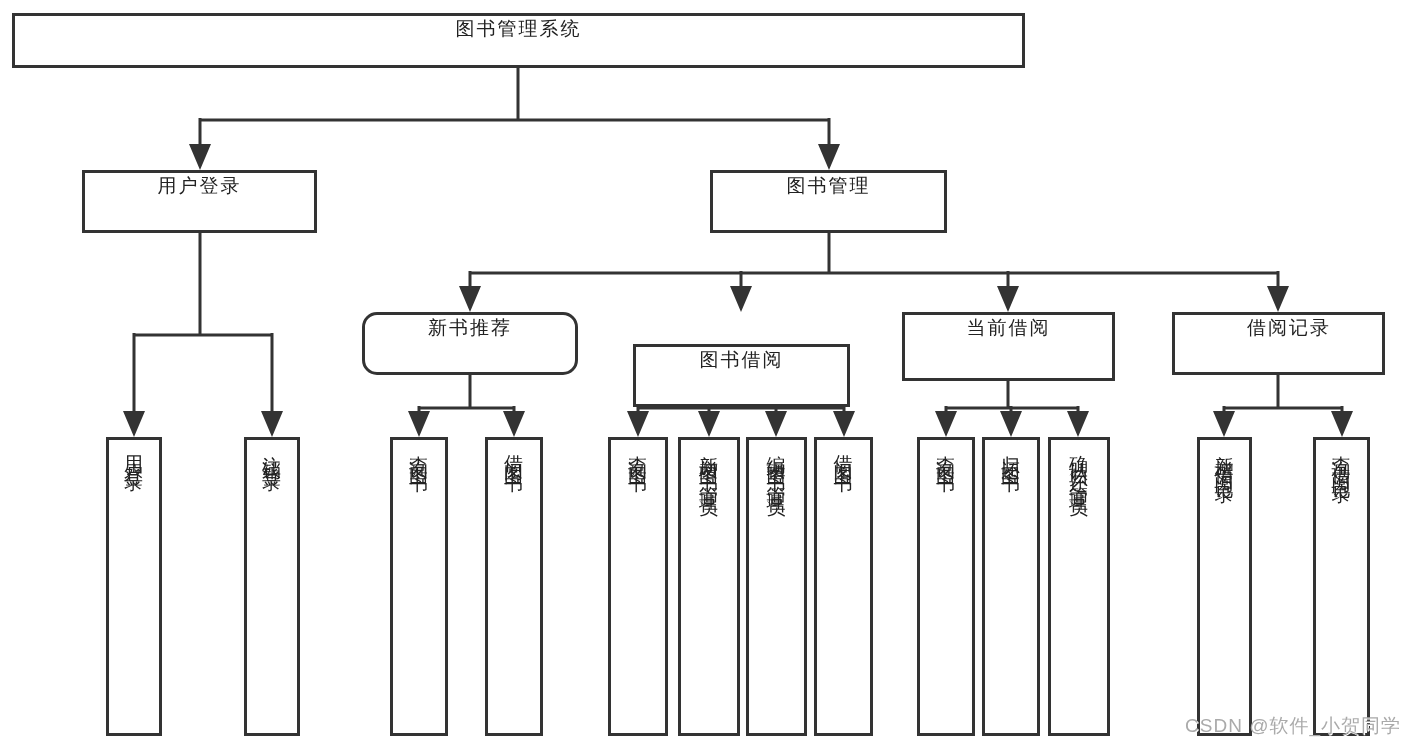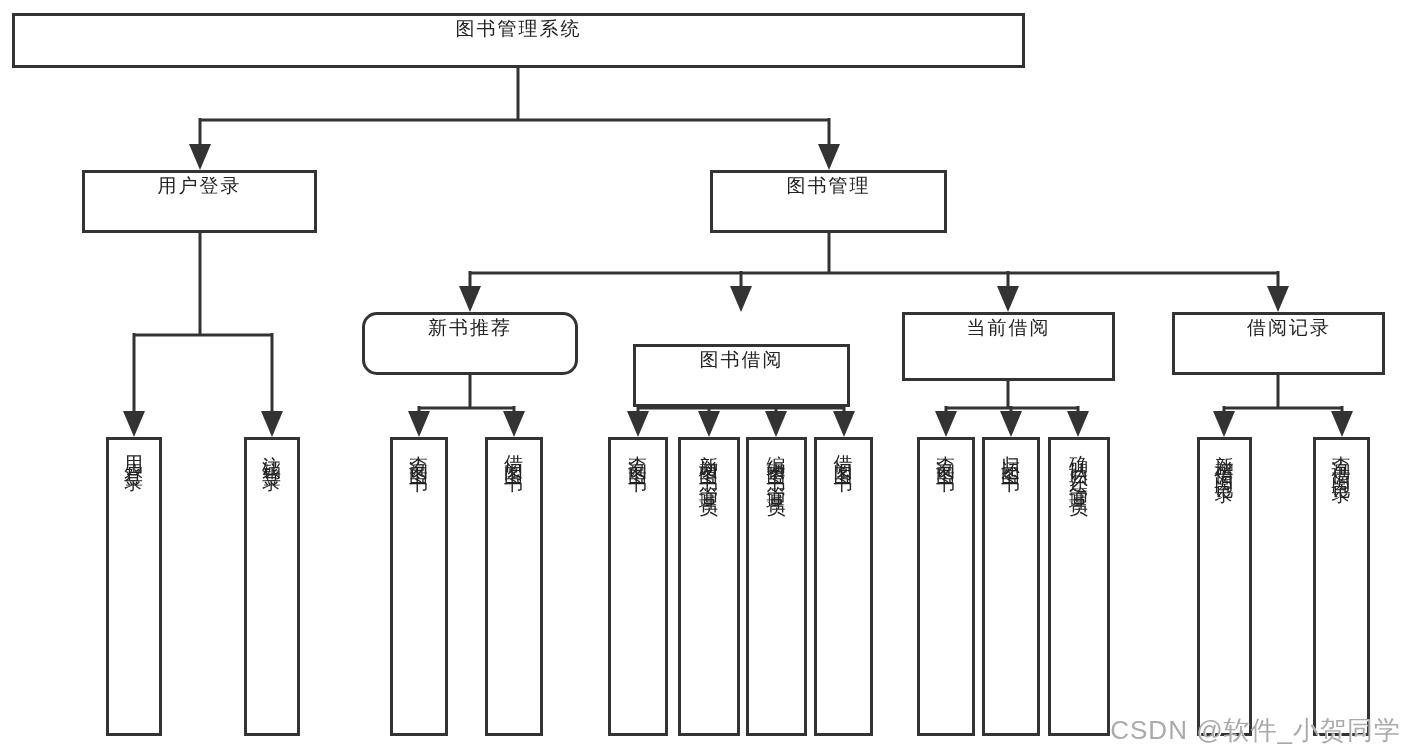--- a/index.html
+++ b/index.html
@@ -42,21 +42,21 @@
     writing-mode: vertical-rl;
     text-orientation: mixed;
     letter-spacing: 0.32em;
     line-height: 1;
     white-space: nowrap;
   }
   .watermark {
     position: absolute;
     right: 4px;
     top: 713px;
-    font-size: 26px;
+    font-size: 19px;
     color: #aaaaaa;
     letter-spacing: 1px;
     text-shadow: 1px 1px 0 #ffffff;
     z-index: 3;
     white-space: nowrap;
   }
 </style>
 </head>
 <body>
 

